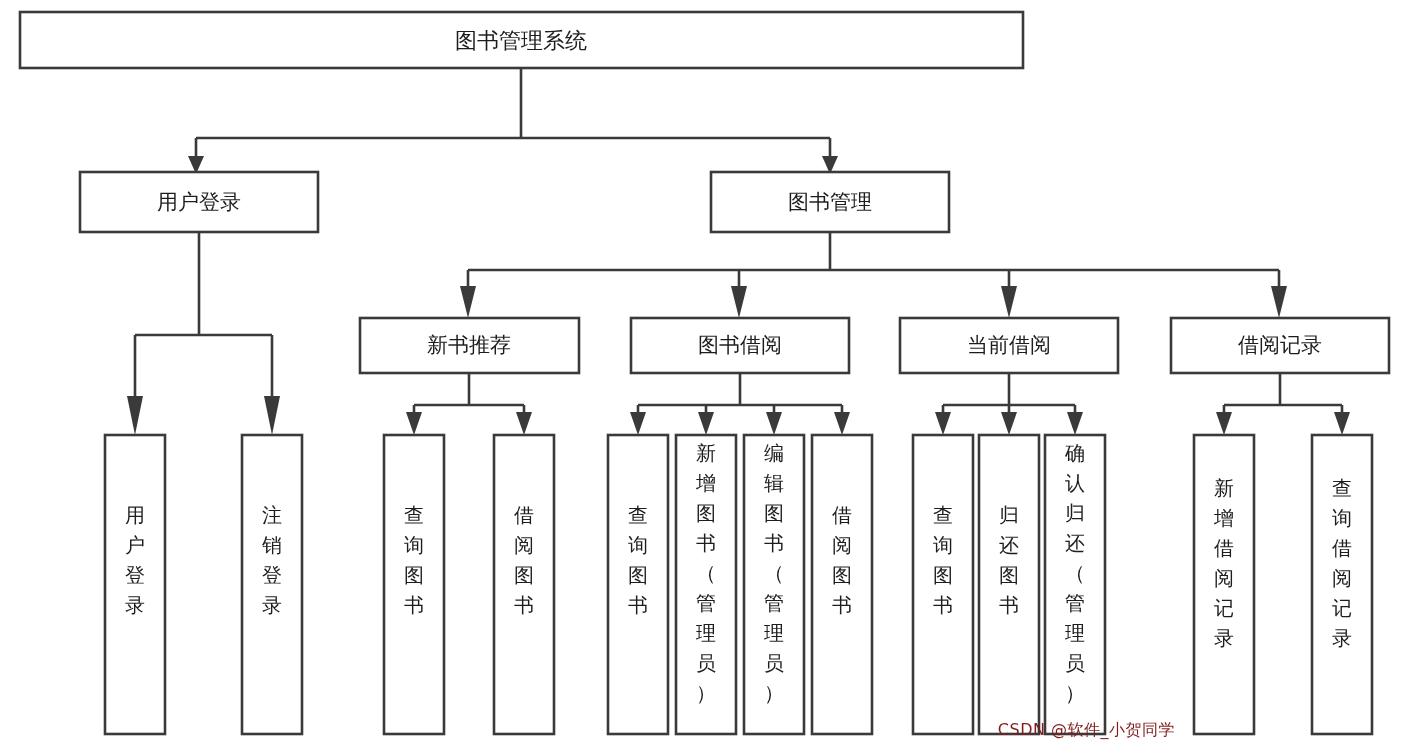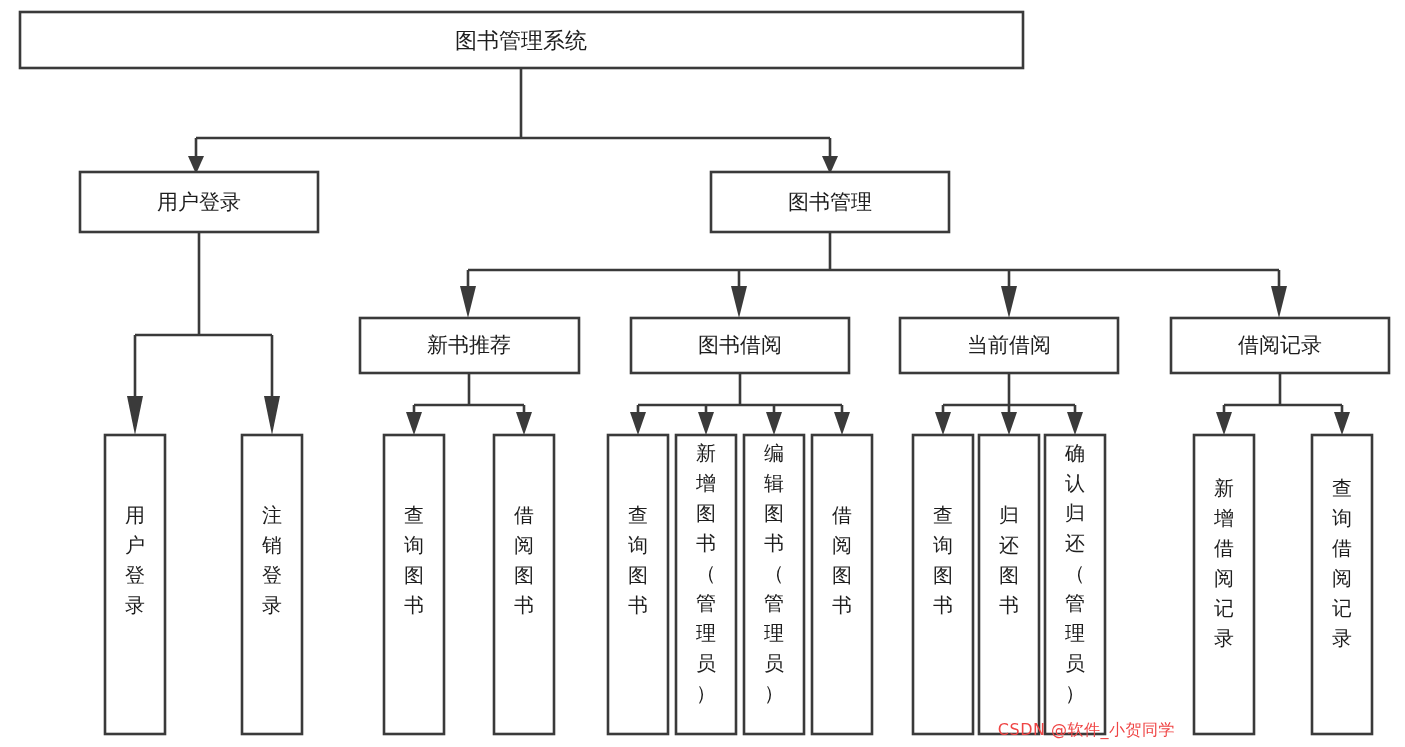--- a/index.html
+++ b/index.html
@@ -56,21 +56,21 @@
   }
   .title-label {
     font-size: 22px;
   }
   .watermark {
     position: absolute;
     right: 12px;
     bottom: 6px;
     font-family: "DejaVu Sans", "Liberation Sans", sans-serif;
     font-size: 16px;
-    color: #ef4444;
+    color: #7f1d1d;
     letter-spacing: 0.5px;
     white-space: nowrap;
     user-select: none;
   }
 </style>
 </head>
 <body>
 
 <div id="diagram-root">
 

